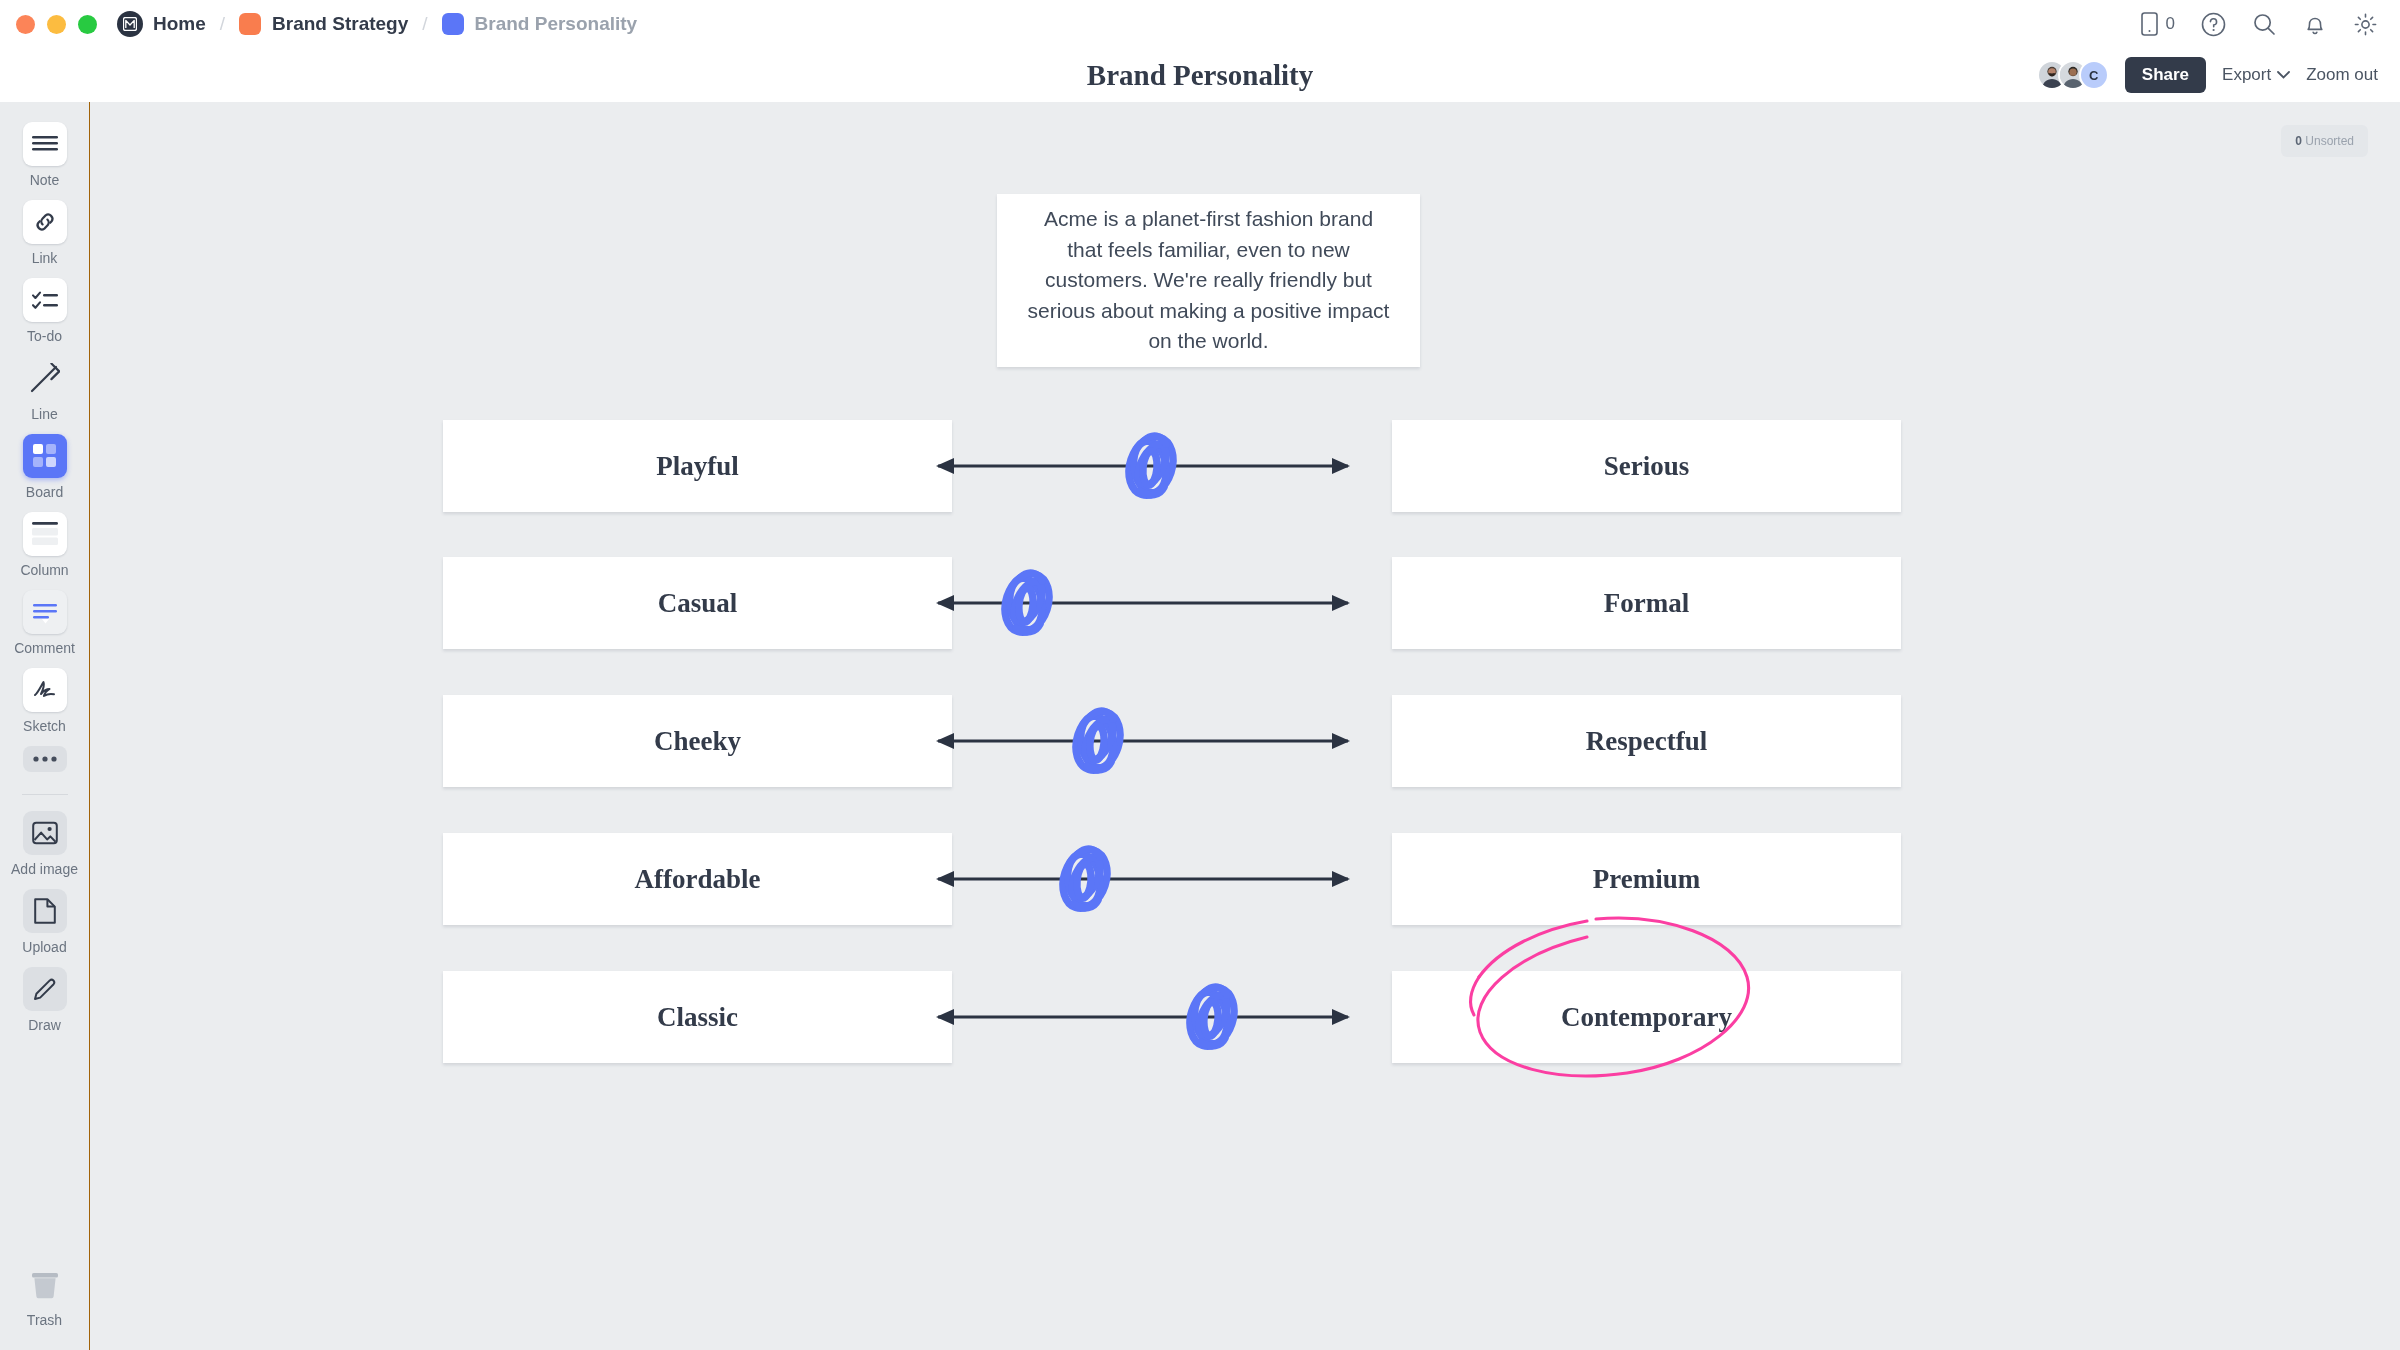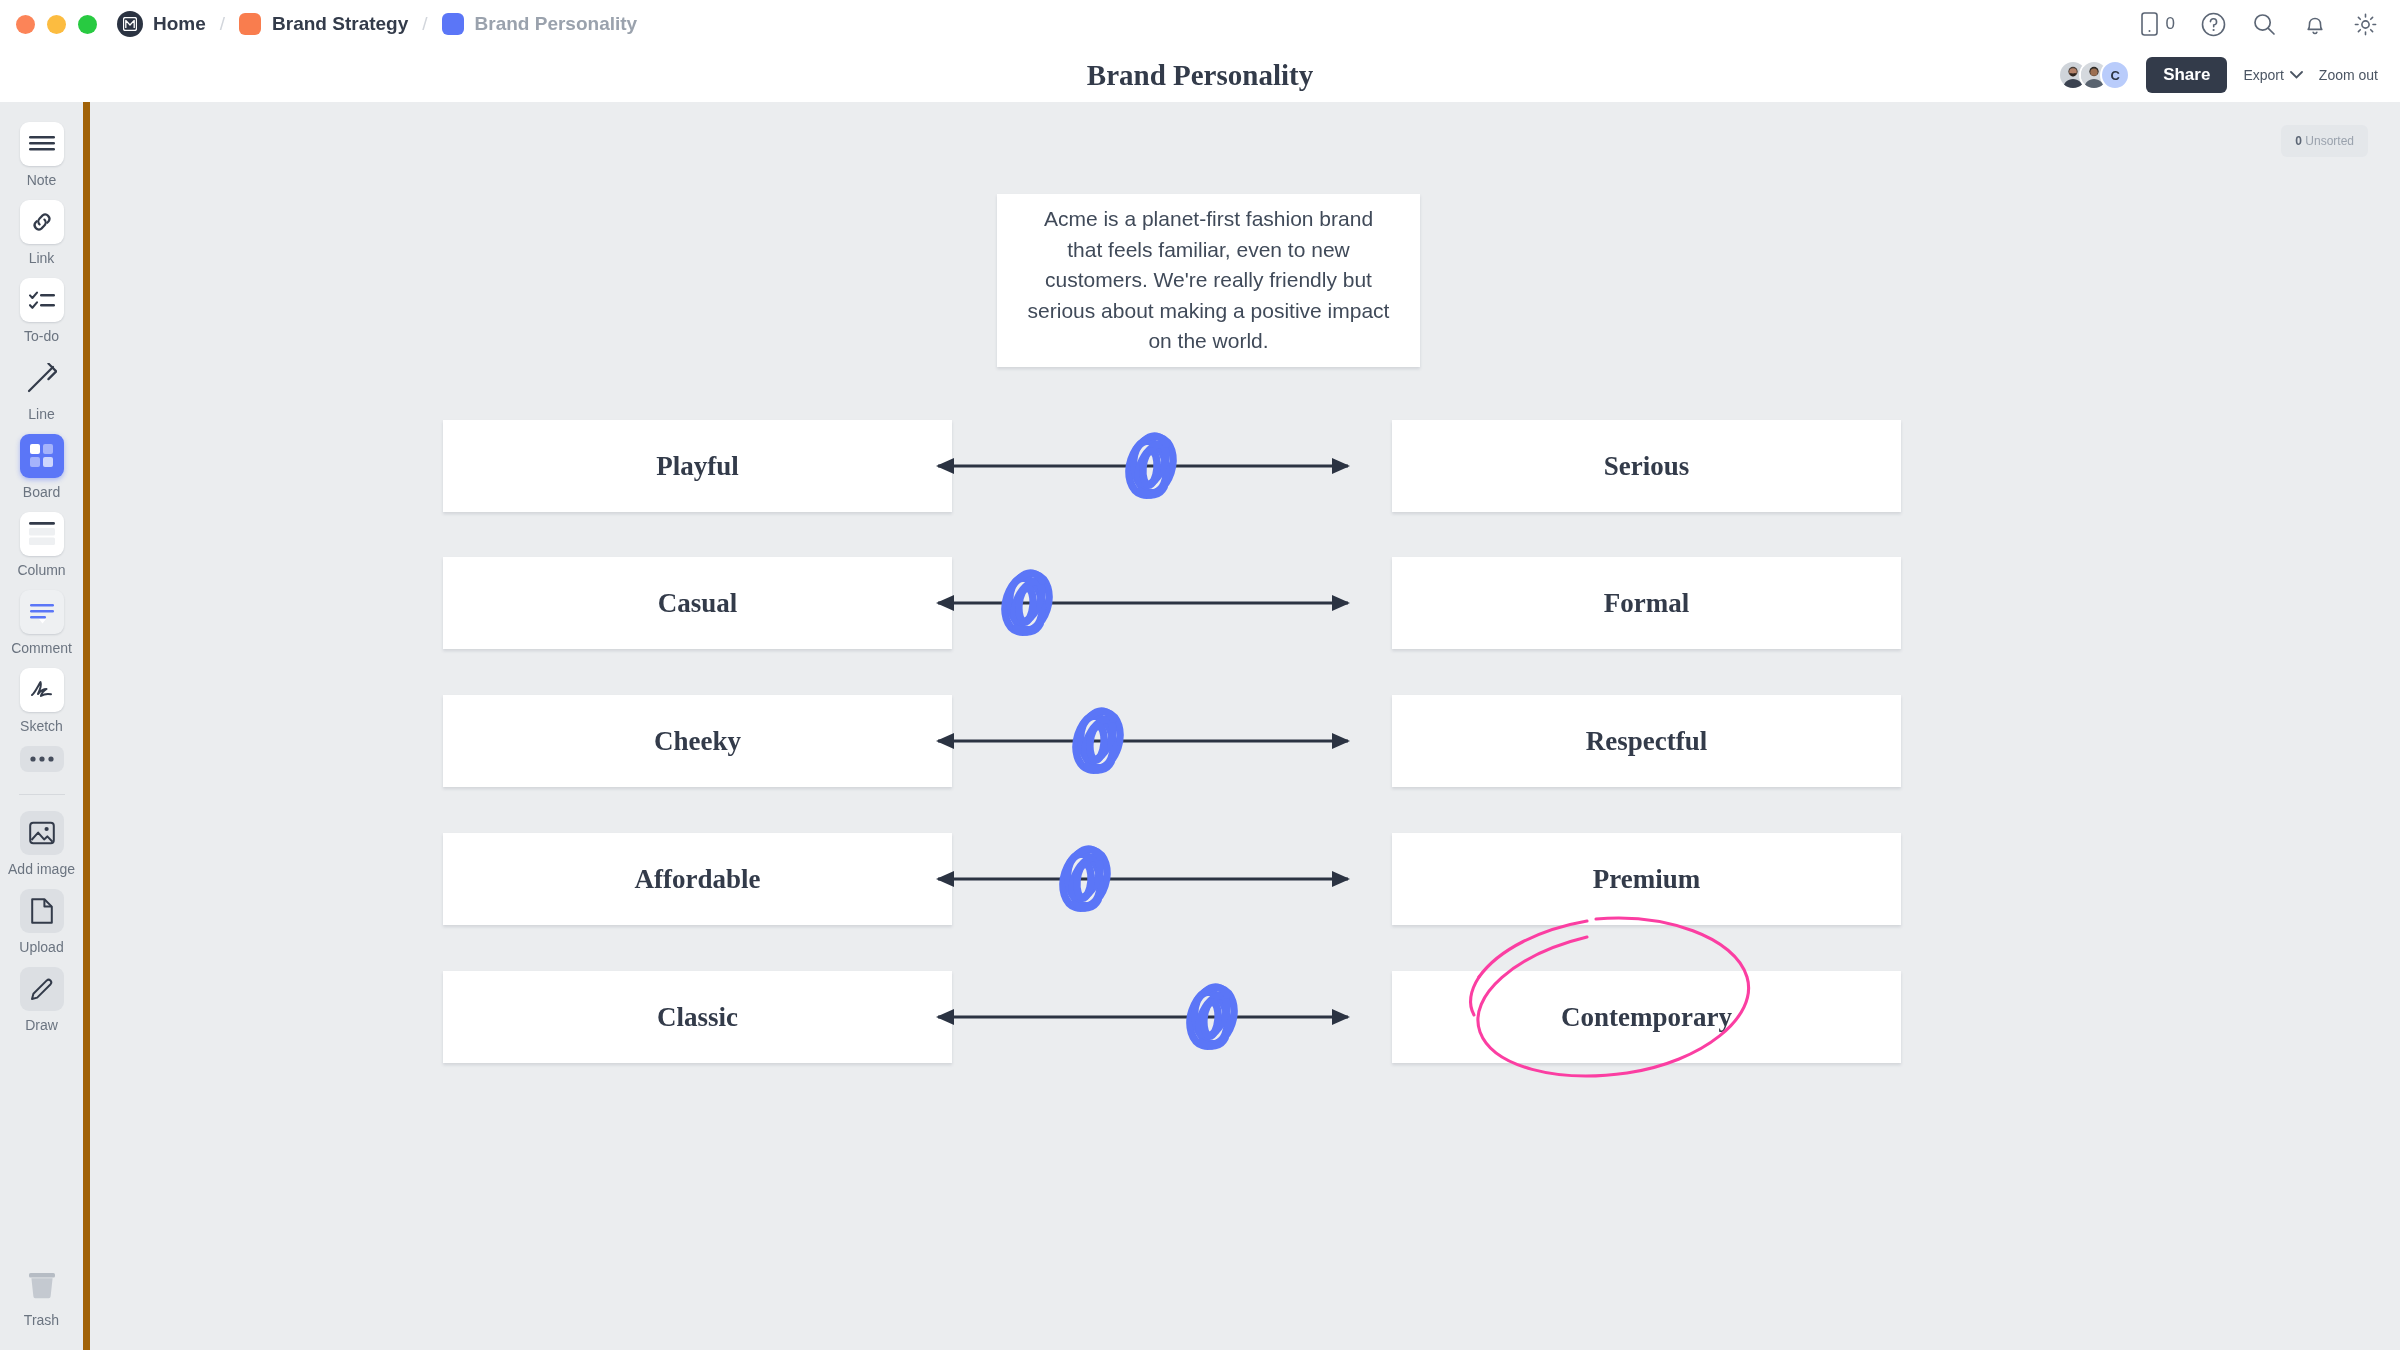--- a/index.html
+++ b/index.html
@@ -81,30 +81,30 @@
   .avatar.initial { background: #b9ccfb; }
 
   .btn-share {
     background: #333b4a; color: #fff;
     font-size: 17px; font-weight: bold;
     padding: 8px 17px; border-radius: 6px;
     border: none; cursor: pointer;
   }
   .btn-plain {
     background: none; border: none; cursor: pointer;
-    color: #4b5563; font-size: 14px;
+    color: #4b5563; font-size: 17px;
     display: flex; align-items: center; gap: 6px;
   }
 
   
   .toolbar {
     position: absolute; top: 102px; left: 0;
     width: 90px; height: 1248px;
     background: #eaecee;
-    border-right: 7px solid #a16207;
+    border-right: 1px solid #a16207;
     display: flex; flex-direction: column; align-items: center;
     padding-top: 20px;
     z-index: 20;
   }
   .tool { width: 90px; display: flex; flex-direction: column; align-items: center; margin-bottom: 12px; cursor: pointer; }
   .tool-ico {
     width: 44px; height: 44px; border-radius: 9px;
     background: #ffffff;
     display: flex; align-items: center; justify-content: center;
     box-shadow: 0 1px 2px rgba(40,50,70,.16);

